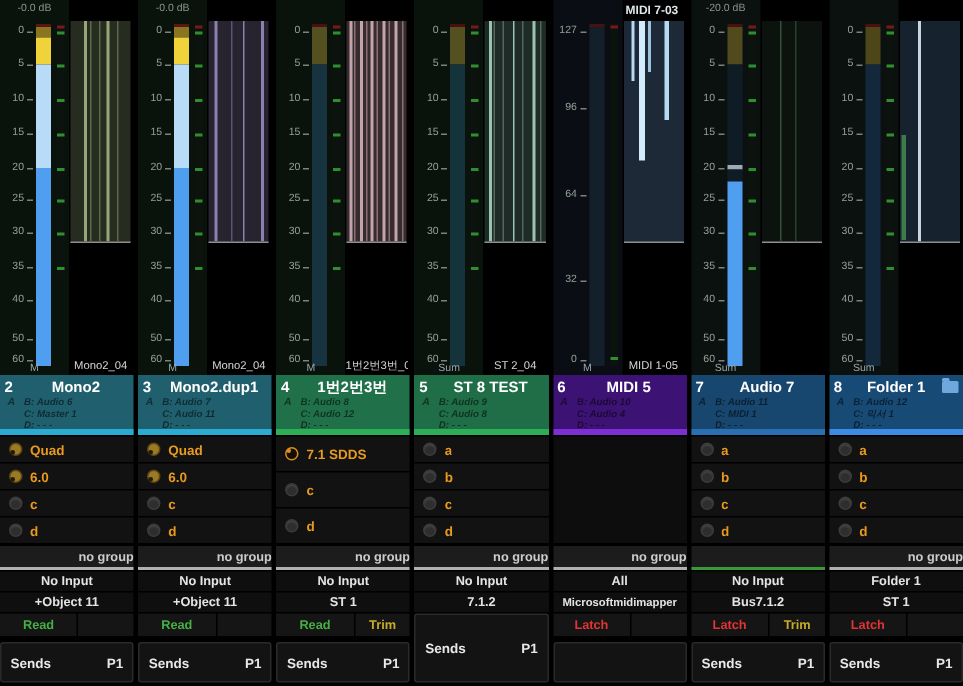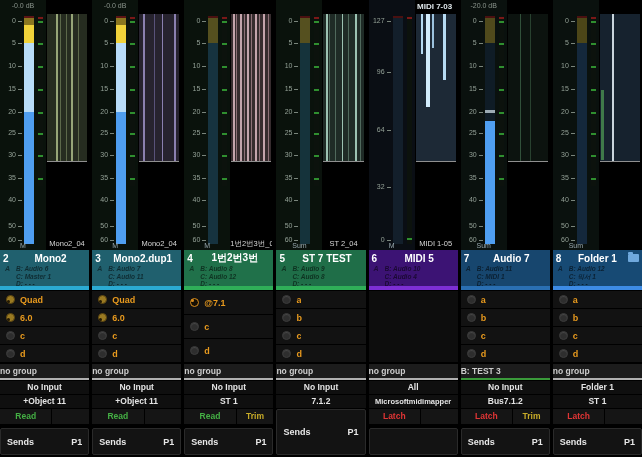--- a/index.html
+++ b/index.html
@@ -44,21 +44,21 @@
   .slots.empty{background:#0d0d0d;}
   .sicon{width:9px;height:9px;border-radius:50%;flex:none;box-sizing:border-box;position:relative;}
   .sicon.knob{background:#9a7a22;border:1px solid #5c4612;}
   .sicon.knob::after{content:"";position:absolute;width:3px;height:3px;border-radius:50%;background:#241a04;left:0;bottom:0;}
   .sicon.ring{background:#140e04;border:1.5px solid #d98e1e;}
   .sicon.ring::after{content:"";position:absolute;width:3px;height:3px;border-radius:50%;background:#d98e1e;left:0;top:0;}
   .sicon.dot{background:#2e2e2e;border:1px solid #3c3c3c;box-shadow:inset 0 1px 1px rgba(255,255,255,0.12);}
   .sltext{color:#e89a1e;font-size:9px;font-weight:bold;margin-left:5px;white-space:nowrap;overflow:hidden;}
 
   
-  .group{height:16px;margin-bottom:1px;background:#1c1c1c;position:relative;text-align:left;flex:none;}
+  .group{height:16px;margin-bottom:1px;background:#1c1c1c;position:relative;text-align:right;flex:none;}
   .gtext{font-size:8.5px;font-weight:bold;color:#cccccc;line-height:14px;display:block;white-space:nowrap;overflow:hidden;}
   .gline{position:absolute;bottom:0;left:0;right:0;height:2px;background:#b0b0b0;}
   .io{height:13px;margin-bottom:1px;background:#0f0f0f;text-align:center;font-size:8.5px;font-weight:bold;color:#e4e4e4;line-height:13px;white-space:nowrap;overflow:hidden;flex:none;}
   .autorow{height:15px;margin-bottom:4px;display:flex;gap:1px;flex:none;}
   .amode{flex:1.4;background:#151515;text-align:center;font-size:8.5px;font-weight:bold;line-height:15px;min-width:0;white-space:nowrap;overflow:hidden;}
   .atrim{flex:1;background:#151515;text-align:center;font-size:8.5px;font-weight:bold;line-height:15px;color:#c8ac28;min-width:0;}
   .sends{flex:1;margin-bottom:2px;background:#131313;border:1px solid #2a2a2a;border-radius:2px;display:flex;align-items:center;justify-content:space-between;padding:0 6px;min-height:0;}
   .slabel,.spage{font-size:9px;font-weight:bold;color:#e8e8e8;}
 </style>
 </head>
@@ -350,21 +350,21 @@
           <div class="hline hb">B: Audio 8</div>
           <div class="hline hc">C: Audio 12</div>
           <div class="hline hd">D: - - -</div>
         </div>
       </div>
       <div class="hbar" style="background: rgb(47, 174, 88);"></div>
     </div>
     <div class="slots">
         <div class="slot">
           <span class="sicon ring"></span>
-          <span class="sltext">@7.1</span>
+          <span class="sltext">7.1 SDDS</span>
         </div>
         <div class="slot">
           <span class="sicon dot"></span>
           <span class="sltext">c</span>
         </div>
         <div class="slot">
           <span class="sicon dot"></span>
           <span class="sltext">d</span>
         </div>
       </div>
@@ -437,21 +437,21 @@
           <div class="ovline" style="left: 60%; top: 0%; height: 100%; background: rgb(80, 105, 92); width: 1px;"></div>
           <div class="ovline" style="left: 78%; top: 0%; height: 100%; background: rgb(156, 194, 178); width: 2px;"></div>
           <div class="ovline" style="left: 92%; top: 0%; height: 100%; background: rgb(80, 105, 92); width: 1px;"></div>
         </div>
       <div class="mlabel">Sum</div>
       <div class="oname">ST 2_04</div>
     </div>
     <div class="header" style="background: rgb(31, 110, 72);">
       <div class="hrow1">
         <span class="hnum">5</span>
-        <span class="hname">ST 7 TEST</span>
+        <span class="hname">ST 8 TEST</span>
 
       </div>
       <div class="hinfo">
         <span class="ha">A</span>
         <div class="hlines">
           <div class="hline hb">B: Audio 9</div>
           <div class="hline hc">C: Audio 8</div>
           <div class="hline hd">D: - - -</div>
         </div>
       </div>
@@ -637,21 +637,20 @@
         <div class="slot">
           <span class="sicon dot"></span>
           <span class="sltext">c</span>
         </div>
         <div class="slot">
           <span class="sicon dot"></span>
           <span class="sltext">d</span>
         </div>
       </div>
     <div class="group">
-      <span class="gtext">B: TEST 3</span>
       <div class="gline" style="background: rgb(58, 154, 58);"></div>
     </div>
     <div class="io input">No Input</div>
     <div class="io output">Bus7.1.2</div>
     <div class="autorow">
       <div class="amode" style="color: rgb(224, 53, 53);">Latch</div>
       <div class="atrim">Trim</div>
     </div>
     <div class="sends">
       <span class="slabel">Sends</span>

